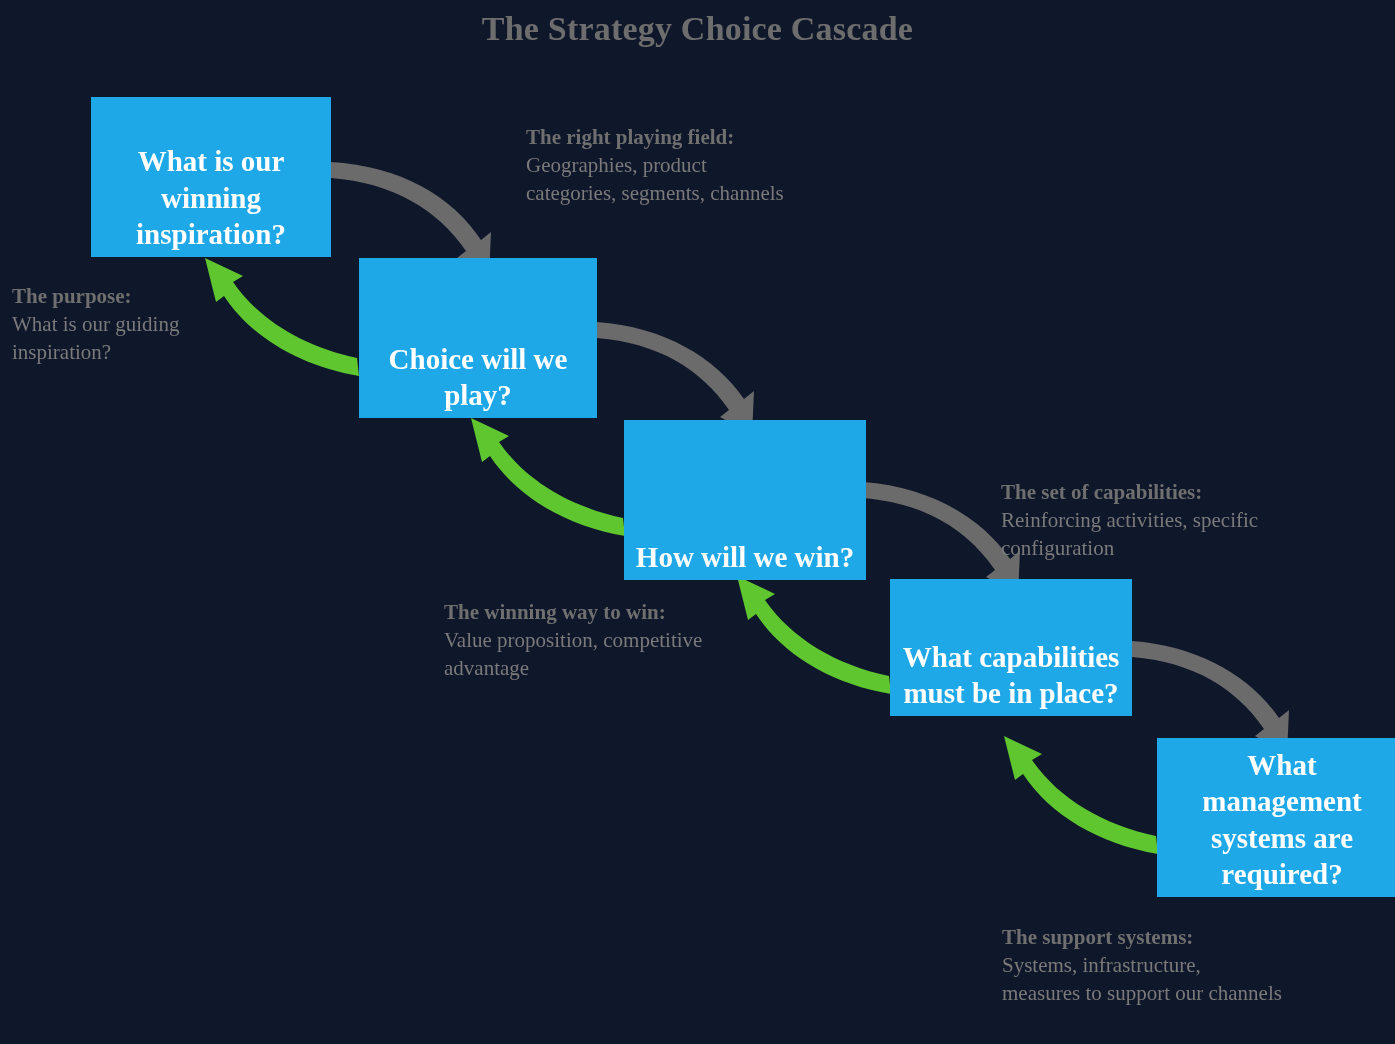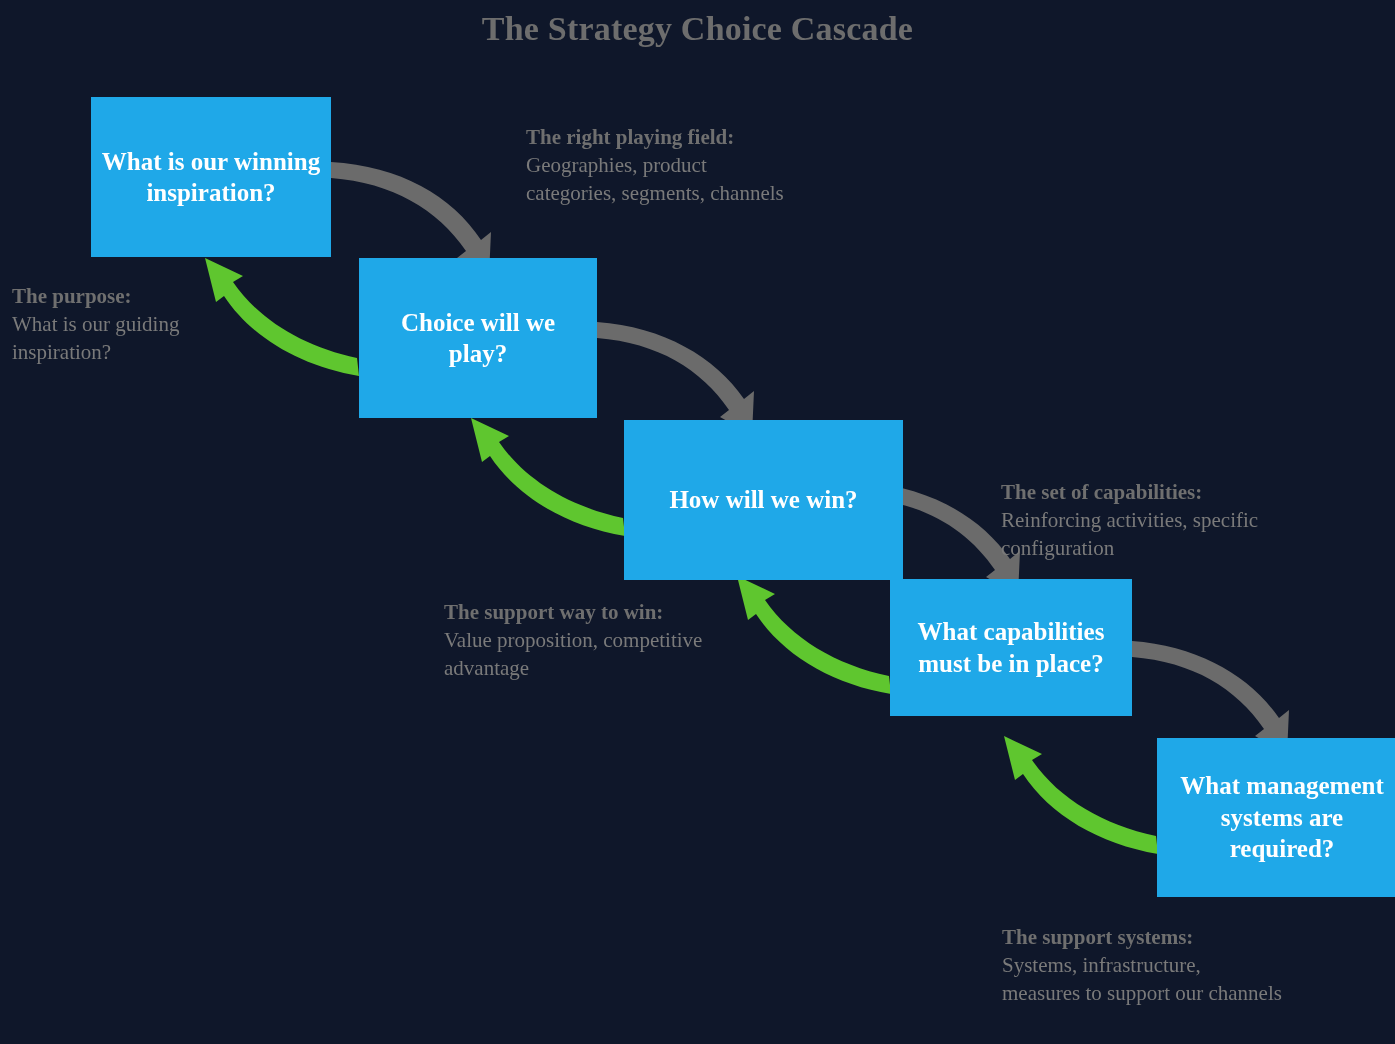--- a/index.html
+++ b/index.html
@@ -33,25 +33,25 @@
     text-align: center;
     color: #6d6d6d;
     font-size: 34px;
     font-weight: bold;
     letter-spacing: 0.2px;
   }
   .box {
     position: absolute;
     background: #1fa8e8;
     color: #ffffff;
-    font-size: 25px;
+    font-size: 29px;
     font-weight: bold;
     line-height: 1.26;
     display: flex;
-    align-items: center;
+    align-items: flex-end;
     justify-content: center;
     text-align: center;
     box-sizing: border-box;
     padding: 4px 10px;
   }
   .note {
     position: absolute;
     color: #7a7a7a;
     font-size: 21px;
     line-height: 1.34;
@@ -98,21 +98,21 @@
   </svg>
 
   <div class="box" style="left:91px; top:97px; width:240px; height:160px;">
     <span>What is our winning inspiration?</span>
   </div>
 
   <div class="box" style="left:359px; top:258px; width:238px; height:160px;">
     <span>Choice will we play?</span>
   </div>
 
-  <div class="box" style="left:624px; top:420px; width:279px; height:160px;">
+  <div class="box" style="left:624px; top:420px; width:242px; height:160px;">
     <span>How will we win?</span>
   </div>
 
   <div class="box" style="left:890px; top:579px; width:242px; height:137px;">
     <span>What capabilities must be in place?</span>
   </div>
 
   <div class="box" style="left:1157px; top:738px; width:250px; height:159px;">
     <span>What management systems are required?</span>
   </div>
@@ -121,21 +121,21 @@
     <span class="hd">The purpose:</span><br>
     <span>What is our guiding inspiration?</span>
   </div>
 
   <div class="note" style="left:526px; top:123px; width:258px;">
     <span class="hd">The right playing field:</span><br>
     <span>Geographies, product categories, segments, channels</span>
   </div>
 
   <div class="note" style="left:444px; top:598px; width:278px;">
-    <span class="hd">The support way to win:</span><br>
+    <span class="hd">The winning way to win:</span><br>
     <span>Value proposition, competitive advantage</span>
   </div>
 
   <div class="note" style="left:1001px; top:478px; width:275px;">
     <span class="hd">The set of capabilities:</span><br>
     <span>Reinforcing activities, specific configuration</span>
   </div>
 
   <div class="note" style="left:1002px; top:923px; width:280px;">
     <span class="hd">The support systems:</span><br>

